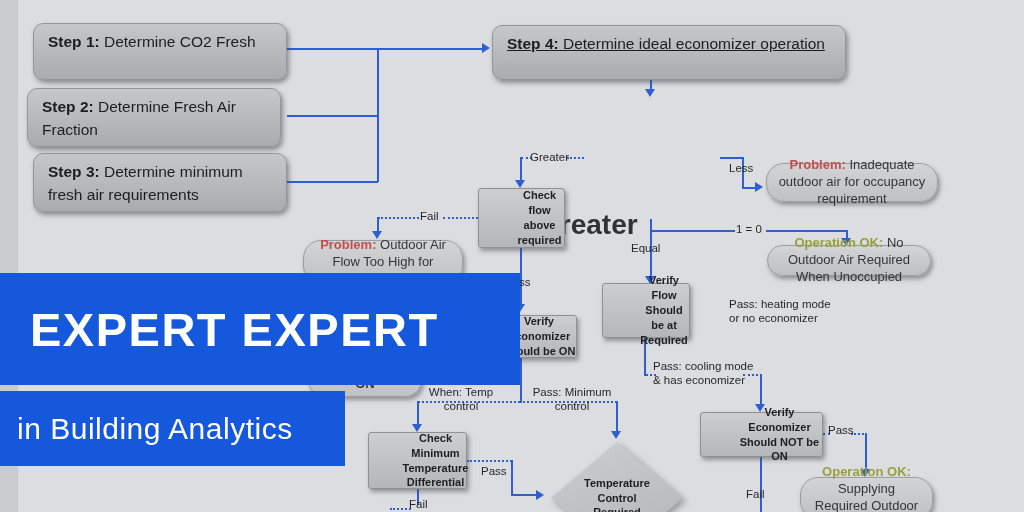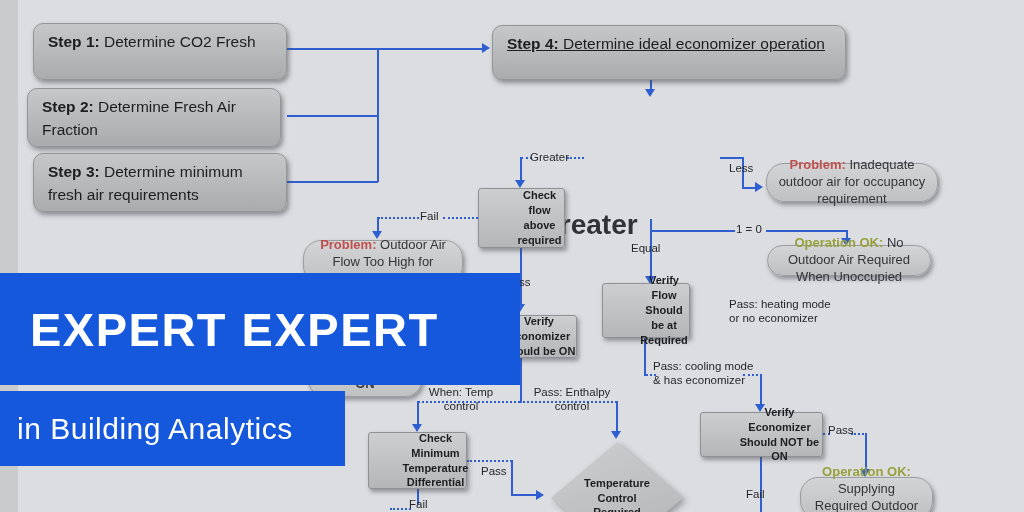--- a/index.html
+++ b/index.html
@@ -188,21 +188,21 @@
   <div class="lbl" style="left:420px;top:210px;">Fail</div>
   <div class="lbl" style="left:729px;top:162px;">Less</div>
   <div class="lbl" style="left:736px;top:223px;">1 = 0</div>
   <div class="lbl" style="left:631px;top:242px;">Equal</div>
   <div class="lbl" style="left:505px;top:276px;">Pass</div>
   <div class="lbl pl" style="left:729px;top:298px;">Pass:  heating mode
 or no economizer</div>
   <div class="lbl pl" style="left:653px;top:360px;">Pass:  cooling mode
 &amp; has economizer</div>
   <div class="lbl" style="left:428px;top:386px;width:66px;text-align:center;">When: Temp control</div>
-  <div class="lbl" style="left:532px;top:386px;width:80px;text-align:center;">Pass: Enthalpy control</div>
+  <div class="lbl" style="left:532px;top:386px;width:80px;text-align:center;">Pass: Minimum control</div>
   <div class="lbl" style="left:481px;top:465px;">Pass</div>
   <div class="lbl" style="left:409px;top:498px;">Fail</div>
   <div class="lbl" style="left:828px;top:424px;">Pass</div>
   <div class="lbl" style="left:746px;top:488px;">Fail</div>
 
   <div class="banner-main">
     <span>EXPERT EXPERT</span>
   </div>
   <div class="banner-sub">
     <span>in Building Analytics</span>

